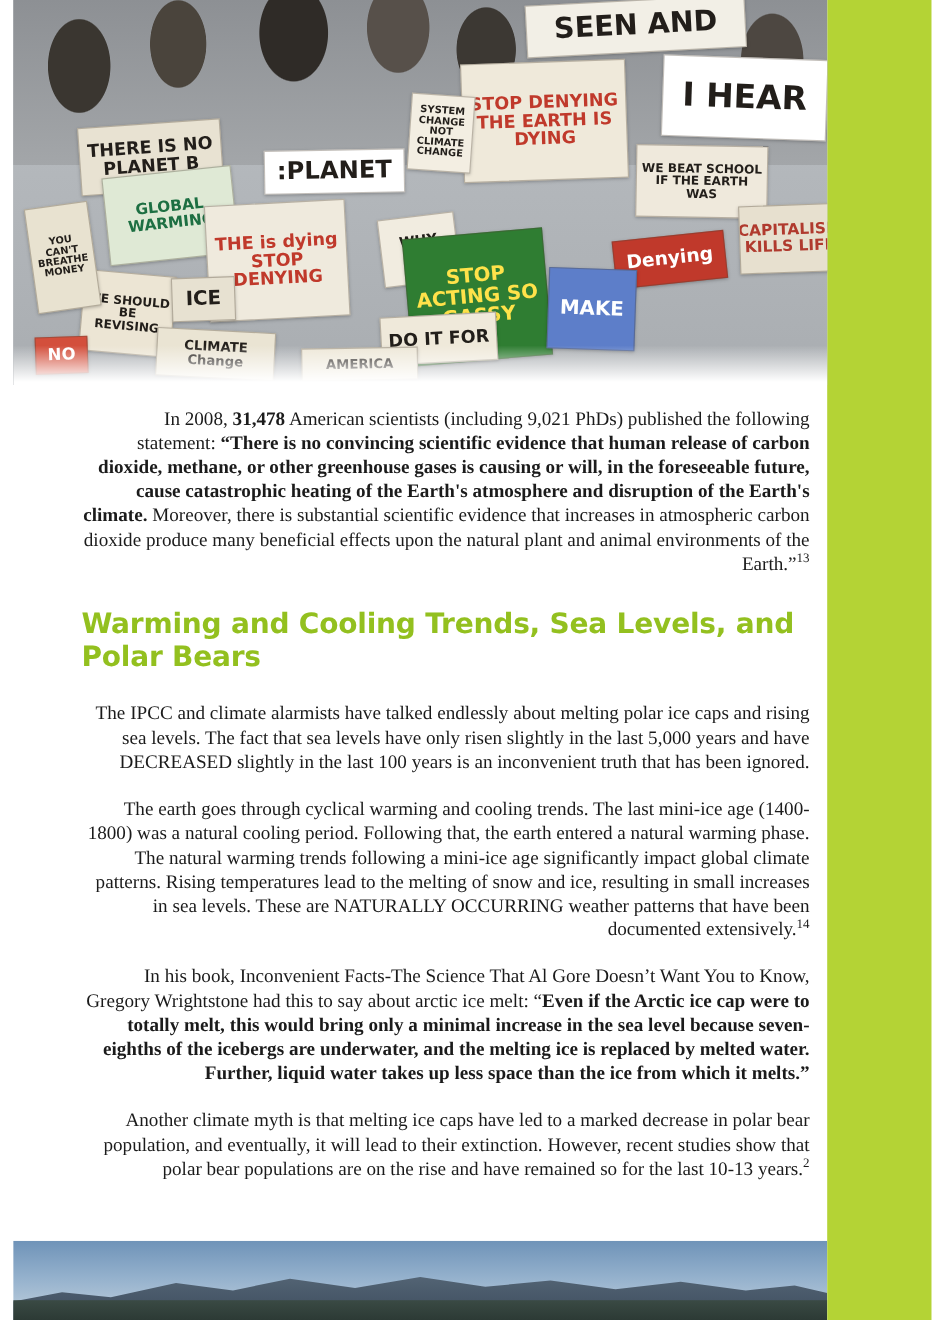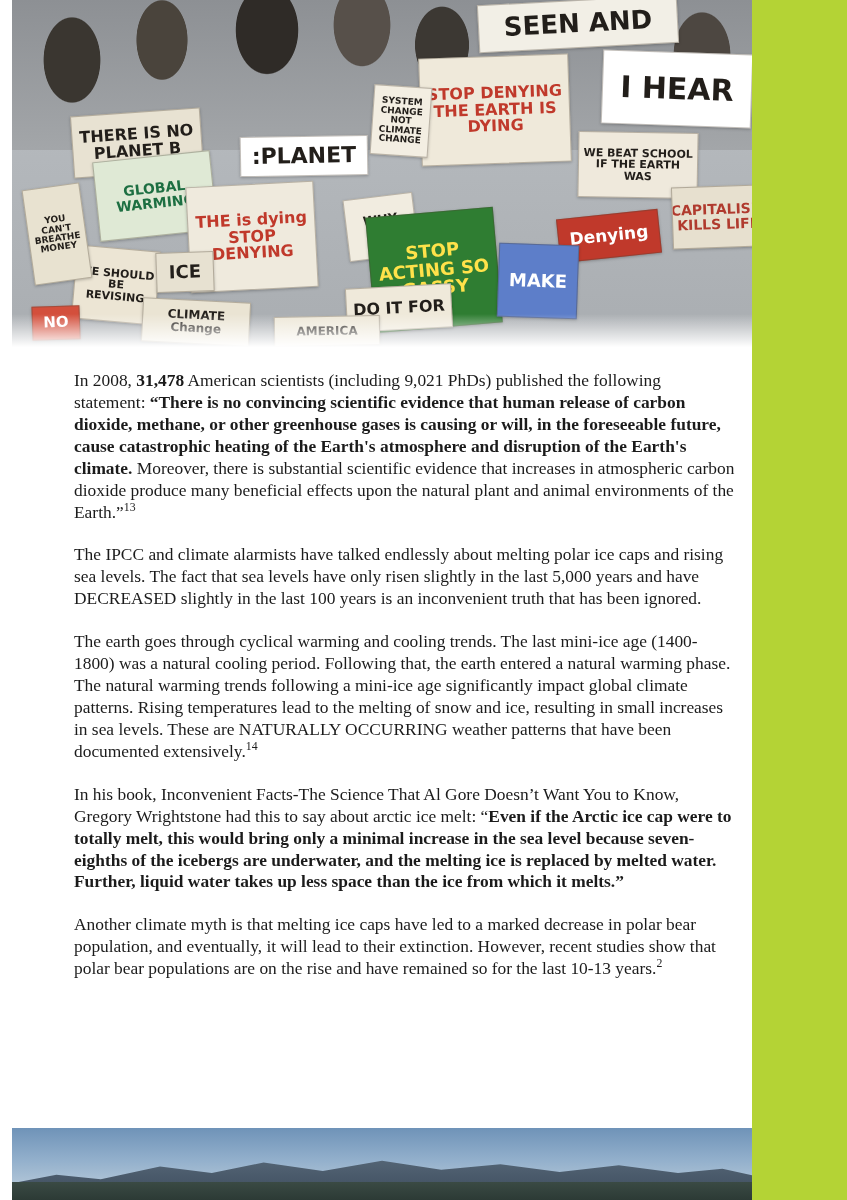--- a/index.html
+++ b/index.html
@@ -91,21 +91,21 @@
     position: absolute;
     left: 74px;
     top: 370px;
     width: 662px;
   }
   p.body {
     font-size: 17.4px;
     line-height: 1.26;
     color: #1b1b1b;
     margin: 0 0 21px 0;
-    text-align: left;
+    text-align: right;
   }
   .b { font-weight: bold; }
   .i { }
   sup {
     font-size: 68%;
     vertical-align: super;
     line-height: 0;
   }
   h2.section {
     font-family: "DejaVu Sans", sans-serif;
@@ -175,20 +175,21 @@
       <div class="sign" style="left: 16px; top: 186px; width: 58px; height: 96px; transform: rotate(-8deg); font-size: 9px; background: rgb(232, 226, 208);">YOU CAN'T BREATHE MONEY</div>
       <div class="sign" style="left: 20px; top: 306px; width: 48px; height: 34px; transform: rotate(-2deg); font-size: 15px; background: rgb(211, 79, 60); color: rgb(255, 255, 255);">NO</div>
     </div>
   <div class="hero-fade-bottom"></div>
 </div>
 
 <div class="content">
 
   <p class="body"><span>In 2008, </span><span class="b">31,478</span><span> American scientists (including 9,021 PhDs) published the following statement: </span><span class="b">“There is no convincing scientific evidence that human release of carbon dioxide, methane, or other greenhouse gases is causing or will, in the foreseeable future, cause catastrophic heating of the Earth's atmosphere and disruption of the Earth's climate.</span><span> Moreover, there is substantial scientific evidence that increases in atmospheric carbon dioxide produce many beneficial effects upon the natural plant and animal environments of the Earth.”</span><sup>13</sup></p>
 
+  <h2 class="section">Warming and Cooling Trends, Sea Levels, and Polar Bears</h2>
 
   <p class="body">The IPCC and climate alarmists have talked endlessly about melting polar ice caps and rising sea levels. The fact that sea levels have only risen slightly in the last 5,000 years and have DECREASED slightly in the last 100 years is an inconvenient truth that has been ignored.</p>
 
   <p class="body"><span>The earth goes through cyclical warming and cooling trends. The last mini-ice age (1400-1800) was a natural cooling period. Following that, the earth entered a natural warming phase. The natural warming trends following a mini-ice age significantly impact global climate patterns. Rising temperatures lead to the melting of snow and ice, resulting in small increases in sea levels. These are NATURALLY OCCURRING weather patterns that have been documented extensively.</span><sup>14</sup></p>
 
   <p class="body"><span>In his book, </span><span class="i">Inconvenient Facts-The Science That Al Gore Doesn’t Want You to Know,</span><span> Gregory Wrightstone had this to say about arctic ice melt: “</span><span class="b">Even if the Arctic ice cap were to totally melt, this would bring only a minimal increase in the sea level because seven-eighths of the icebergs are underwater, and the melting ice is replaced by melted water. Further, liquid water takes up less space than the ice from which it melts.”</span></p>
 
   <p class="body"><span>Another climate myth is that melting ice caps have led to a marked decrease in polar bear population, and eventually, it will lead to their extinction. However, recent studies show that polar bear populations are on the rise and have remained so for the last 10-13 years.</span><sup>2</sup></p>
 
 </div>

